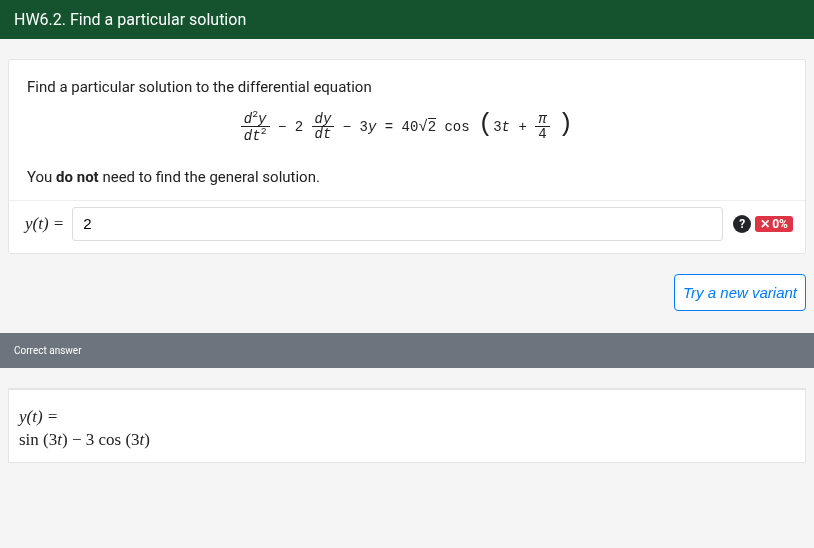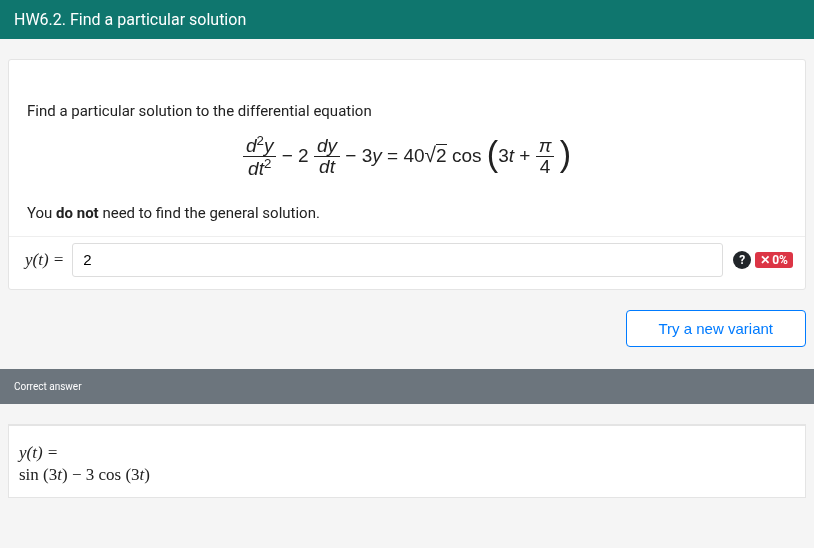--- a/index.html
+++ b/index.html
@@ -6,35 +6,35 @@
     body {
       font-family: -apple-system, BlinkMacSystemFont, "Segoe UI", Roboto, Arial, sans-serif;
       background: #f5f5f5;
       width: 814px;
       height: 548px;
       overflow: hidden;
       font-size: 15px;
       color: #222;
     }
     .titlebar {
-      background: #0f766e;
+      background: #14532d;
       color: #fff;
       padding: 10px 14px;
       font-size: 16px;
       font-weight: 400;
     }
     .question-wrap { padding: 20px 8px 0 8px; }
     .question-card {
       background: #fff;
       border: 1px solid #e4e4e4;
       border-radius: 3px;
       padding: 18px 18px 6px 18px;
     }
-    .prompt { margin-bottom: 14px; margin-top: 24px; }
-    .math-block { text-align: center; margin: 1px 0 20px; font-family: Liberation Sans, sans-serif; font-size: 19px; }
+    .prompt { margin-bottom: 14px; }
+    .math-block { text-align: center; margin: 1px 0 20px; font-family: Liberation Mono, monospace; font-size: 14px; }
     .math-block .frac { display: inline-block; vertical-align: middle; text-align: center; line-height: 1.05; }
     .math-block .frac .n { display: block; border-bottom: 1px solid #222; padding: 0 3px; }
     .math-block .frac .d { display: block; padding: 0 3px; }
     .math-block .sup { font-size: 0.7em; vertical-align: super; }
     .math-block .paren { font-size: 1.8em; vertical-align: middle; position: relative; top: -2px; font-weight: 300; }
     .math-block .sqrt { border-top: 1px solid #222; padding-top: 0; }
     .math-block .radical { font-size: 1.1em; }
     .note { margin: 24px 0 14px; }
     .note b { font-weight: 700; }
     .input-row {
@@ -74,23 +74,24 @@
     .actions-row {
       padding: 20px 8px 22px;
       text-align: right;
     }
     .btn-primary {
       display: inline-block;
       background: #fff;
       border: 1px solid #007bff;
       color: #007bff;
       border-radius: 4px;
-      padding: 9px 32px;
+      padding: 9px 8px;
       font-size: 15px;
       cursor: pointer;
+      font-style: italic;
     }
     .answer-header {
       background: #6c757d;
       color: #fff;
       padding: 12px 14px;
       font-size: 10px;
     }
     .answer-wrap { padding: 20px 8px 0 8px; }
     .answer-card {
       background: #fff;

